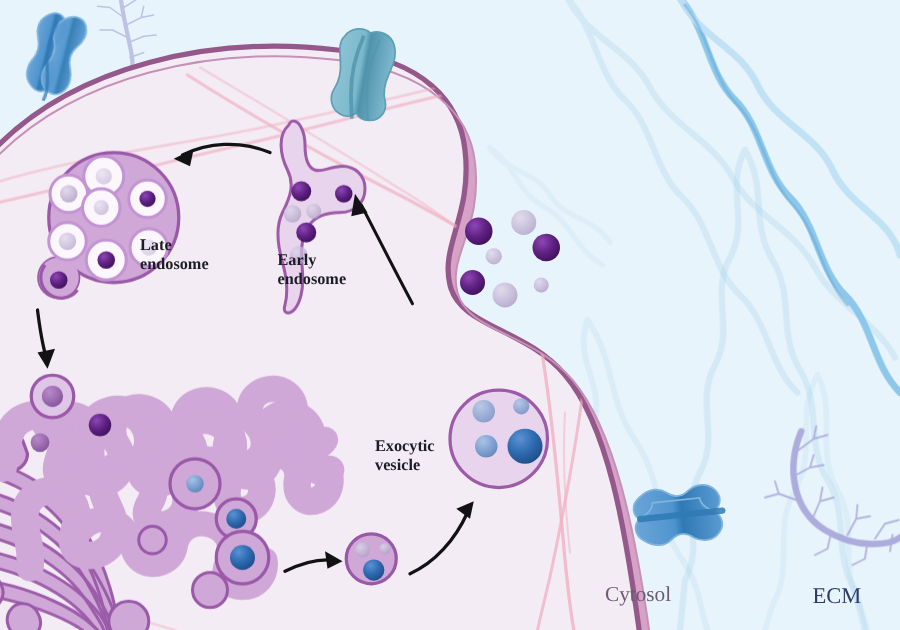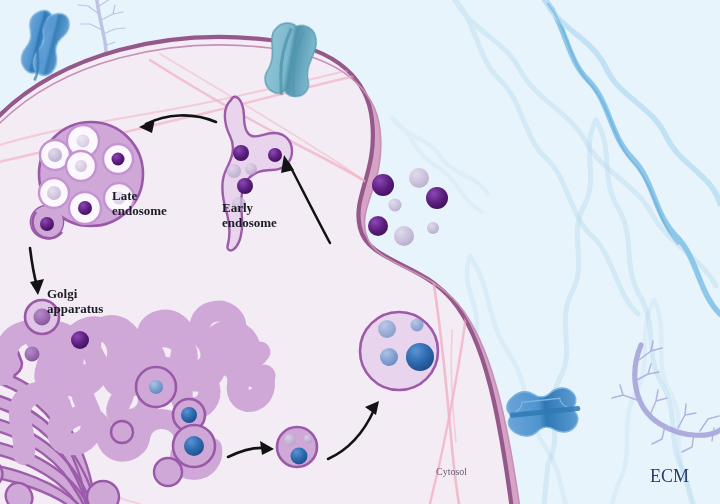--- a/index.html
+++ b/index.html
@@ -16,22 +16,23 @@
     font-weight:bold;
     font-size:13px;
     color:#1c1c26;
     line-height:1.18;
     text-align:left;
     white-space:pre-line;
     pointer-events:none;
   }
   .lbl-soft{
     font-weight:normal;
-    font-size:10px;
+    font-size:17px;
     color:#6c5a74;
+    padding-left:48px;
   }
   .lbl-ecm{
     font-weight:normal;
     font-size:18px;
     color:#2d3a6b;
   }
 </style>
 </head>
 <body>
 
@@ -507,21 +508,21 @@
 
     </g>
   </svg>
 
   <div class="lbl" style="left:112px; top:188px; width:90px;">Late
 endosome</div>
 
   <div class="lbl" style="left:222px; top:200px; width:90px;">Early
 endosome</div>
 
-  <div class="lbl" style="left:47px; top:286px; width:90px;">Golgi
-apparatus</div>
-
+
+  <div class="lbl" style="left:300px; top:349px; width:84px;">Exocytic
+vesicle</div>
 
   <div class="lbl lbl-soft" style="left:436px; top:466px; width:80px;">Cytosol</div>
 
   <div class="lbl lbl-ecm" style="left:650px; top:466px; width:54px;">ECM</div>
 
 </div>
 
 </body></html>

